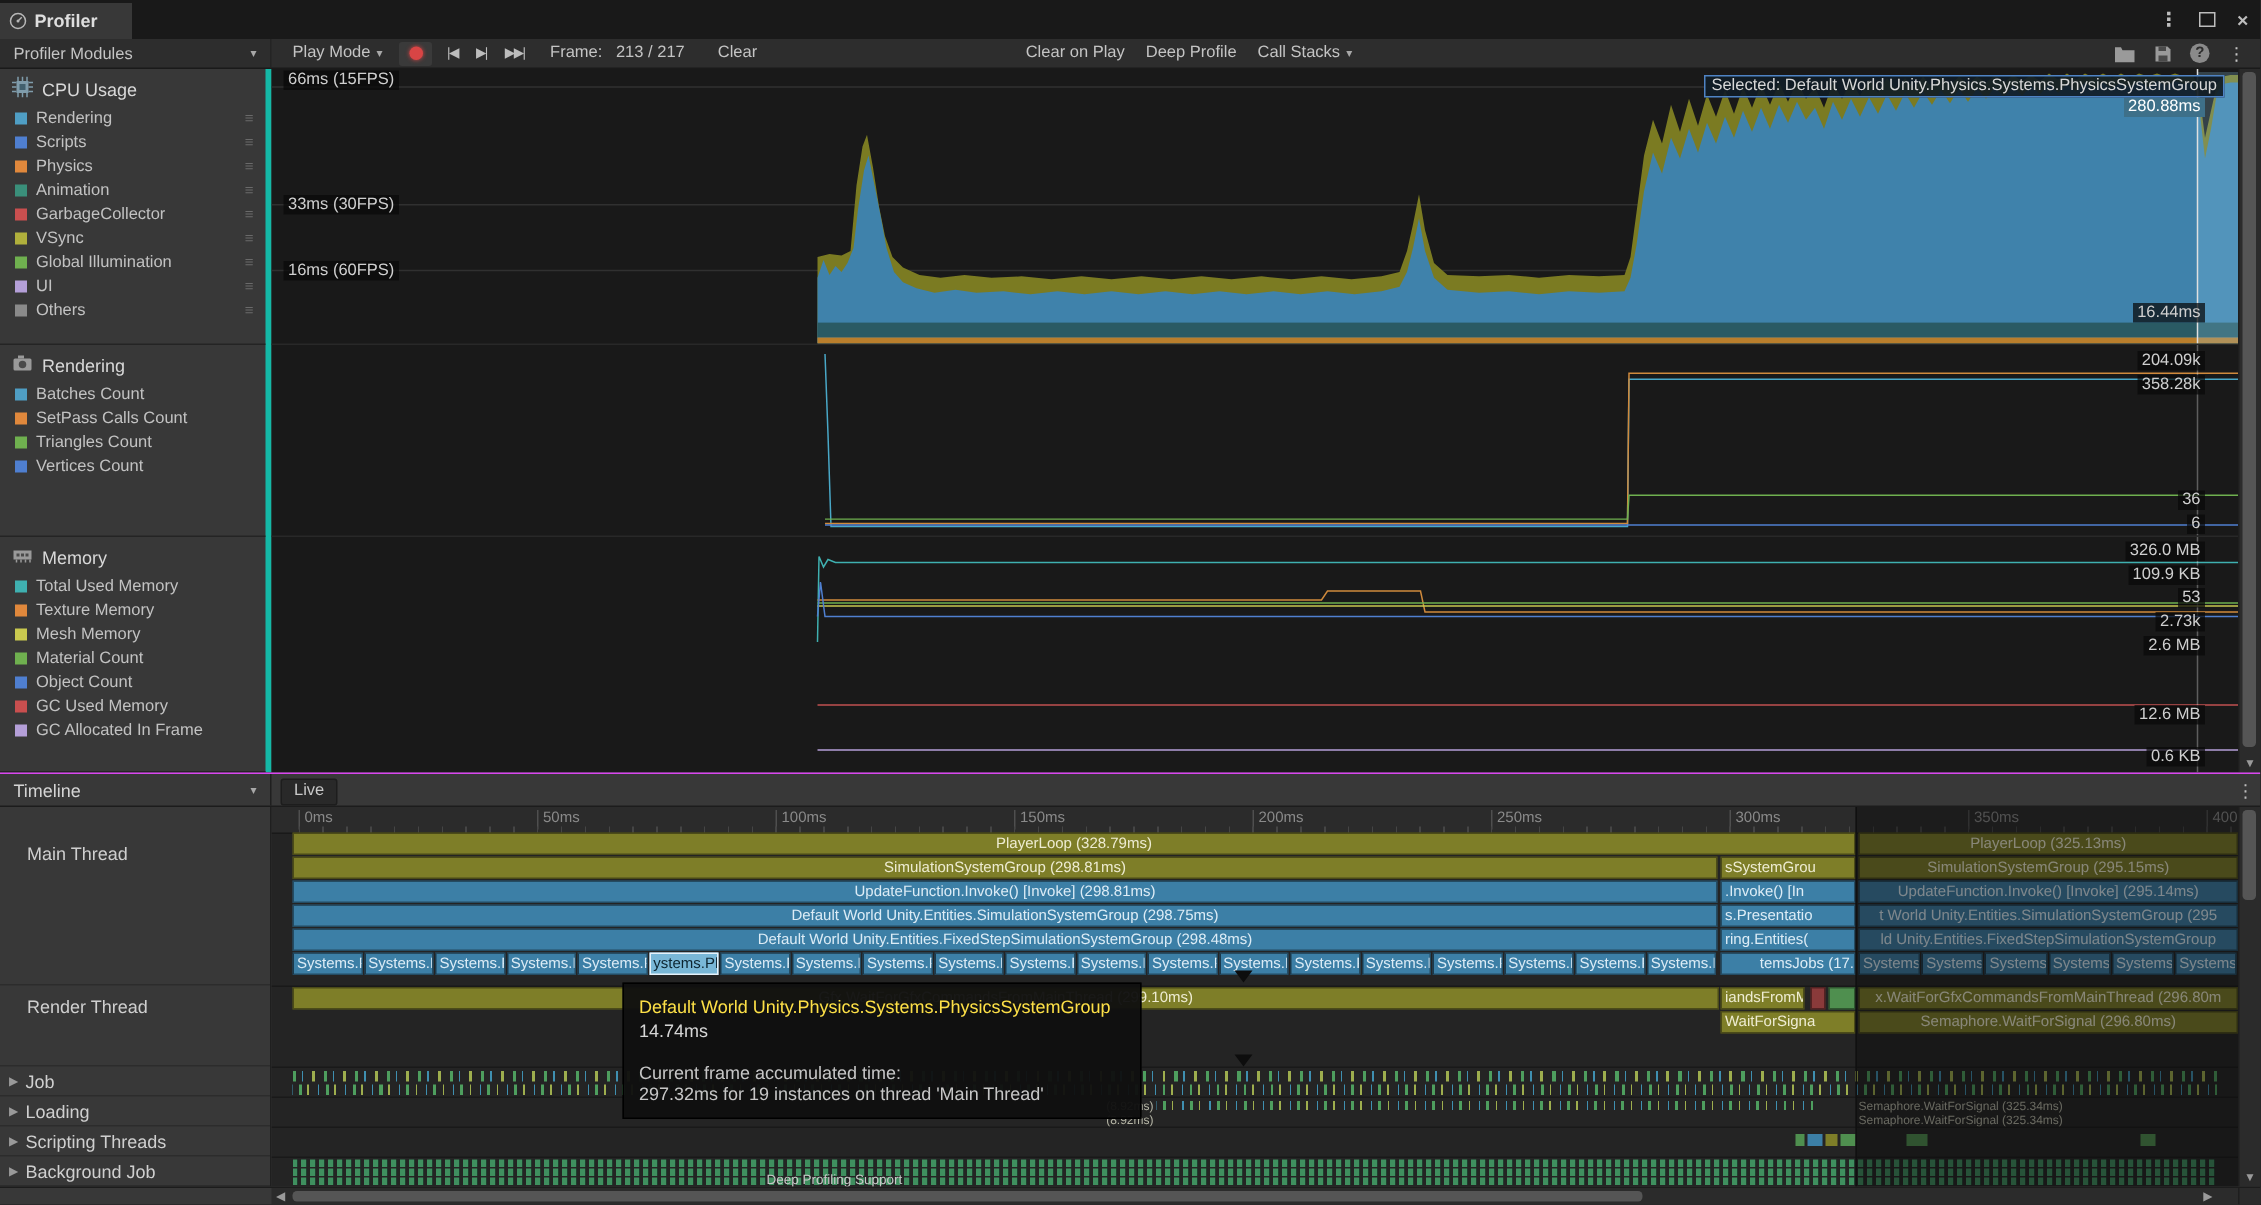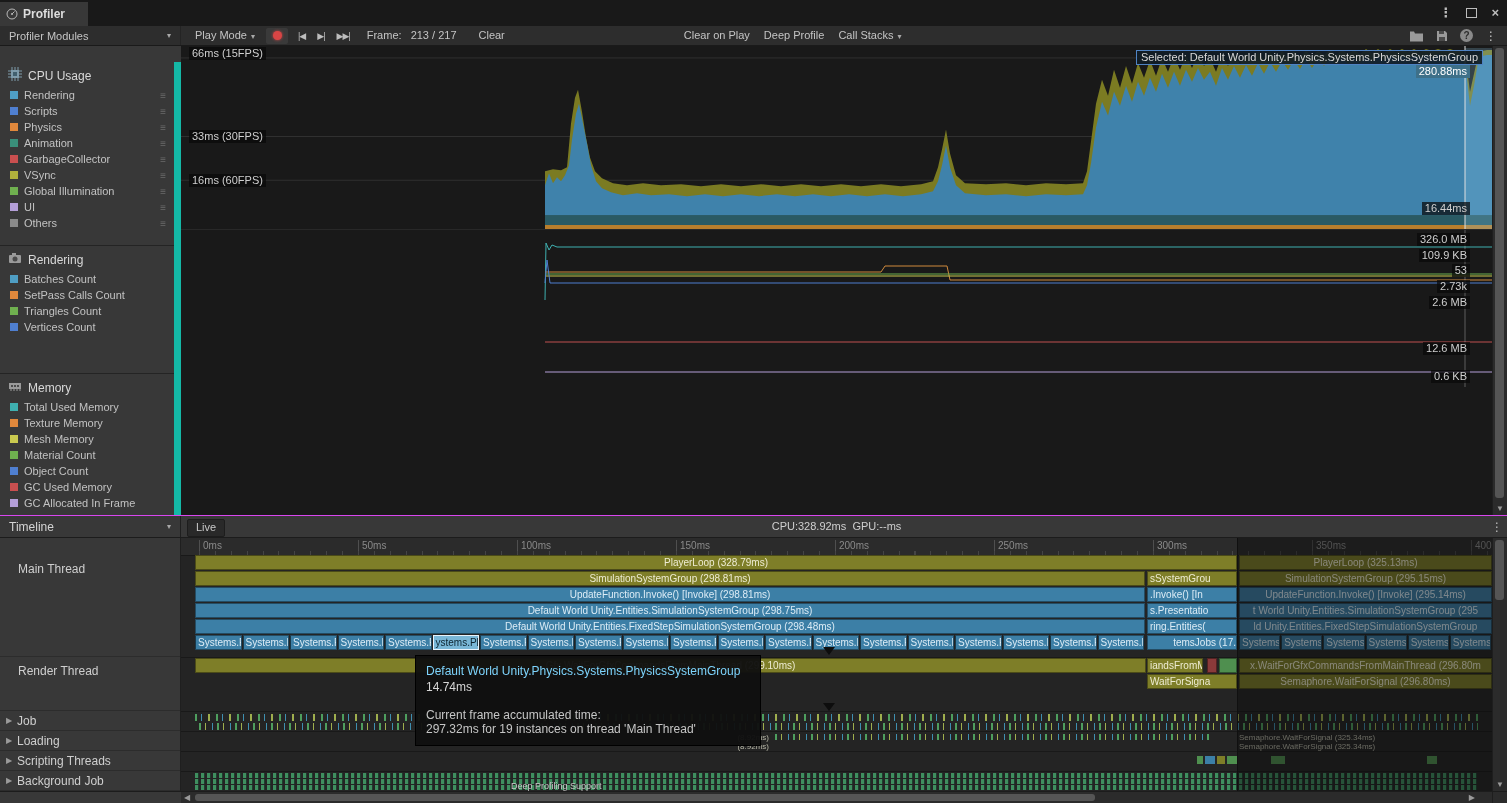--- a/index.html
+++ b/index.html
@@ -19,21 +19,21 @@
   .caret{font-size:8px;color:#a8a8a8;margin-left:4px;}
   .record-btn{width:22px;height:16px;display:flex;align-items:center;justify-content:center;background:#3a3a3a;border-radius:2px;margin:0 4px;}
   .record-dot{width:9px;height:9px;border-radius:50%;background:#d84545;box-shadow:0 0 3px #d84545;}
   .transport{font-size:9px;letter-spacing:-1px;padding:0 6px;color:#bdbdbd;}
   .tb-right{margin-left:auto;display:flex;align-items:center;gap:12px;padding-right:10px;}
   .help-circle{display:inline-block;width:13px;height:13px;border-radius:50%;background:#8a8a8a;color:#2d2d2d;text-align:center;line-height:13px;font-size:10px;font-weight:bold;}
   .gap-clear{margin-left:165px;}
 
   
   .main{position:absolute;top:46px;left:0;width:1507px;height:469px;display:flex;}
-  #modules-sidebar{width:181px;background:#383838;border-right:7px solid #14b8a6;box-sizing:border-box;margin-top:16px;}
+  #modules-sidebar{width:181px;background:#383838;border-right:4px solid #14b8a6;box-sizing:border-box;}
   .mod-sec{box-sizing:border-box;border-bottom:1px solid #242424;overflow:hidden;}
   .mod-head{display:flex;align-items:center;gap:6px;padding:5px 0 3px 8px;font-size:12px;color:#d8d8d8;}
   .mod-item{display:flex;align-items:center;gap:6px;height:16px;padding-left:10px;color:#c2c2c2;font-size:11px;}
   .swatch{width:8px;height:8px;flex:0 0 8px;}
   .handle{margin-left:auto;padding-right:8px;color:#6a6a6a;font-size:10px;}
 
   .charts{width:1311px;position:relative;background:#191919;}
   .chart{position:relative;box-sizing:border-box;border-bottom:1px solid #282828;}
   #cpu-chart{height:184px;}
   #rendering-chart{height:128px;}
@@ -93,21 +93,21 @@
   .marker{position:absolute;width:0;height:0;border-left:6px solid transparent;border-right:6px solid transparent;border-top:8px solid #0d0d0d;z-index:4;}
   .deco{position:absolute;z-index:2;}
   .stripes1{background:repeating-linear-gradient(90deg,#4e9e5e 0 2px,transparent 2px 6px,#3f8fb0 6px 7px,transparent 7px 13px,#9eae4e 13px 15px,transparent 15px 21px);}
   .stripes2{background:repeating-linear-gradient(90deg,transparent 0 4px,#4e9e5e 4px 6px,transparent 6px 10px,#9eae4e 10px 11px,transparent 11px 17px,#3f8fb0 17px 18px);}
   .stripes3{background:repeating-linear-gradient(90deg,#3f8f5f 0 3px,#1e3e2e 3px 4px,transparent 4px 6px);}
   .bg-label{position:absolute;font-size:9px;color:#c8c8c8;z-index:3;height:10px;overflow:hidden;white-space:nowrap;}
 
   #dim{position:absolute;top:0;bottom:0;left:1056px;width:255px;background:rgba(12,12,12,0.45);border-left:1px solid #101010;z-index:5;}
 
   .tooltip{position:absolute;left:234px;top:117px;width:346px;background:rgba(16,16,16,0.96);border:1px solid #000;box-sizing:border-box;padding:8px 10px 9px 10px;z-index:10;}
-  .tt-title{font-size:12px;color:#7dd3fc;white-space:nowrap;}
+  .tt-title{font-size:12px;color:#fde047;white-space:nowrap;}
   .tt-time{font-size:12px;color:#d6d6d6;margin-top:2px;}
   .tt-line{font-size:12px;color:#c6c6c6;}
   .tt-gap{height:14px;}
   .tt-btnrow{margin-top:9px;}
   .tt-btn{display:inline-block;background:#595959;border:1px solid #454545;color:#e6e6e6;font-size:11px;line-height:15px;padding:0 8px;border-radius:3px;margin-right:6px;}
 
   
   .hscroll{position:absolute;top:791px;left:0;right:0;height:12px;background:#383838;border-top:1px solid #1c1c1c;box-sizing:border-box;}
   .htrack{position:absolute;left:181px;width:1312px;top:0;bottom:0;background:#2b2b2b;}
   .hthumb{position:absolute;left:14px;top:2px;width:900px;height:7px;background:#555;border-radius:3px;}
@@ -315,20 +315,35 @@
         <div class="selchip">Selected: Default World Unity.Physics.Systems.PhysicsSystemGroup</div>
         <div id="cpu-chips">
             <div class="chip" style="top: 1px; left: 8px;">66ms (15FPS)</div>
             <div class="chip" style="top: 84px; left: 8px;">33ms (30FPS)</div>
             <div class="chip" style="top: 128px; left: 8px;">16ms (60FPS)</div>
             <div class="chip hl" style="top: 19px; right: 22px;">280.88ms</div>
             <div class="chip" style="top: 156px; right: 22px;">16.44ms</div>
           </div>
       </div>
 
+      <div class="chart" id="rendering-chart">
+        <svg class="chart-svg" viewBox="0 0 1311 128" preserveAspectRatio="none">
+          <polyline class="pl" stroke="#49a8c8" points="369,6 371,60 373,122 904,122 905,23 1311,23"></polyline>
+          <polyline class="pl" stroke="#d08a3c" points="369,120 904,120 905,19 1311,19"></polyline>
+          <polyline class="pl" stroke="#6fb04f" points="369,117 904,117 905,101 1311,101"></polyline>
+          <polyline class="pl" stroke="#4f7fd0" points="369,121 1311,121"></polyline>
+          <line class="frame-line-faint" x1="1284" y1="0" x2="1284" y2="128"></line>
+        </svg>
+        <div id="rendering-chips">
+            <div class="chip" style="top: 4px; right: 22px;">204.09k</div>
+            <div class="chip" style="top: 20px; right: 22px;">358.28k</div>
+            <div class="chip" style="top: 97px; right: 22px;">36</div>
+            <div class="chip" style="top: 113px; right: 22px;">6</div>
+          </div>
+      </div>
 
       <div class="chart" id="memory-chart" style="border-bottom:none;">
         <svg class="chart-svg" viewBox="0 0 1311 157" preserveAspectRatio="none">
           <polyline class="pl" stroke="#3fb0b0" points="364,70 365,13 368,20 371,15 376,17 1311,17"></polyline>
           <polyline class="pl" stroke="#d08a3c" points="364,42 700,42 704,36 766,36 769,50 1311,50"></polyline>
           <polyline class="pl" stroke="#c9c94f" points="364,46 1311,46"></polyline>
           <polyline class="pl" stroke="#6fb04f" points="364,44 1311,44"></polyline>
           <polyline class="pl" stroke="#4f7fd0" points="364,53 366,30 369,53 1311,53"></polyline>
           <polyline class="pl" stroke="#c05050" points="364,112 1311,112"></polyline>
           <polyline class="pl" stroke="#b49fd8" points="364,142 1311,142"></polyline>
@@ -351,23 +366,20 @@
       <div class="sarrow" style="bottom:2px;">▼</div>
     </div>
   </div>
 
   <div class="tl-header">
     <div class="tl-left">
       <span>Timeline</span>
       <span class="caret">▾</span>
     </div>
     <div class="live-btn">Live</div>
-    <div class="tl-time">
-      <span>CPU:328.92ms</span>&nbsp;&nbsp;<span>GPU:--ms</span>
-    </div>
     <div class="tl-kebab">⋮</div>
   </div>
 
   <div class="timeline">
     <div id="thread-sidebar">
         <div class="thread-row" style="top: 17px; height: 102px;">
           <span class="thread-label-big">Main Thread</span>
         </div>
         <div class="thread-row" style="top: 119px; height: 54px;">
           <span class="thread-label-big">Render Thread</span>

